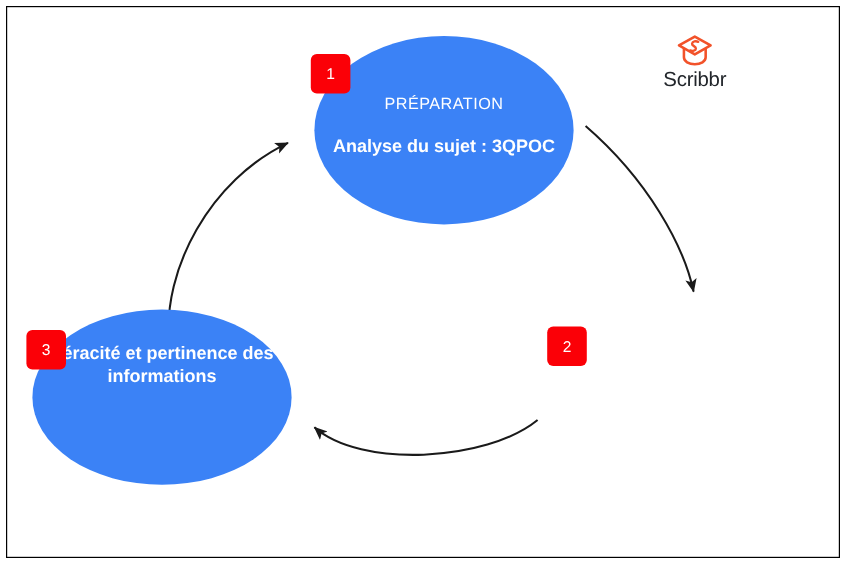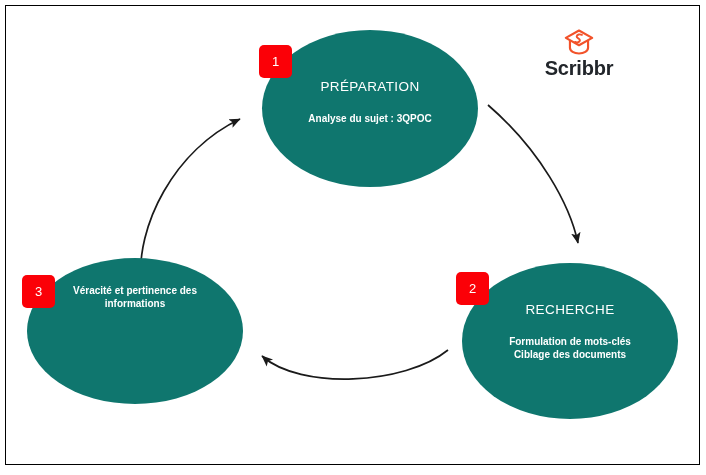--- a/index.html
+++ b/index.html
@@ -40,41 +40,41 @@
     left: 0;
     top: 0;
     width: 706px;
     height: 475px;
   }
 
   
   .step {
     position: absolute;
     border-radius: 50%;
-    background: #0f766e;
+    background: #3b82f6;
     display: flex;
     flex-direction: column;
     align-items: center;
     justify-content: flex-start;
     color: #ffffff;
     text-align: center;
     box-sizing: border-box;
   }
 
   .step-title {
     font-size: 13.5px;
     font-weight: 400;
     letter-spacing: 0.4px;
     line-height: 1.22;
     color: #ffffff;
     white-space: pre-line;
   }
 
   .step-desc {
-    font-size: 10px;
+    font-size: 15px;
     font-weight: bold;
     line-height: 1.28;
     color: #ffffff;
     white-space: pre-line;
   }
 
   
   #step-1 {
     left: 262px;
     top: 30px;
@@ -131,22 +131,22 @@
     display: flex;
     flex-direction: column;
     align-items: center;
   }
   .logo-mark {
     width: 34px;
     height: 28px;
     display: block;
   }
   .logo-text {
-    font-size: 20px;
-    font-weight: bold;
+    font-size: 17px;
+    font-weight: normal;
     color: #22262b;
     letter-spacing: -0.2px;
     margin-top: 1px;
   }
 </style>
 </head>
 <body>
 
 <div id="canvas">
 
@@ -167,25 +167,20 @@
   </svg>
 
   <div class="step" id="step-1">
     <div class="step-title">PRÉPARATION</div>
     <div class="step-desc">Analyse du sujet : 3QPOC</div>
   </div>
   <div class="badge" id="badge-1">
     <span>1</span>
   </div>
 
-  <div class="step" id="step-2">
-    <div class="step-title">RECHERCHE</div>
-    <div class="step-desc">Formulation de mots-clés
-Ciblage des documents</div>
-  </div>
   <div class="badge" id="badge-2">
     <span>2</span>
   </div>
 
   <div class="step" id="step-3">
     <div class="step-desc">Véracité et pertinence des
 informations</div>
   </div>
   <div class="badge" id="badge-3">
     <span>3</span>

